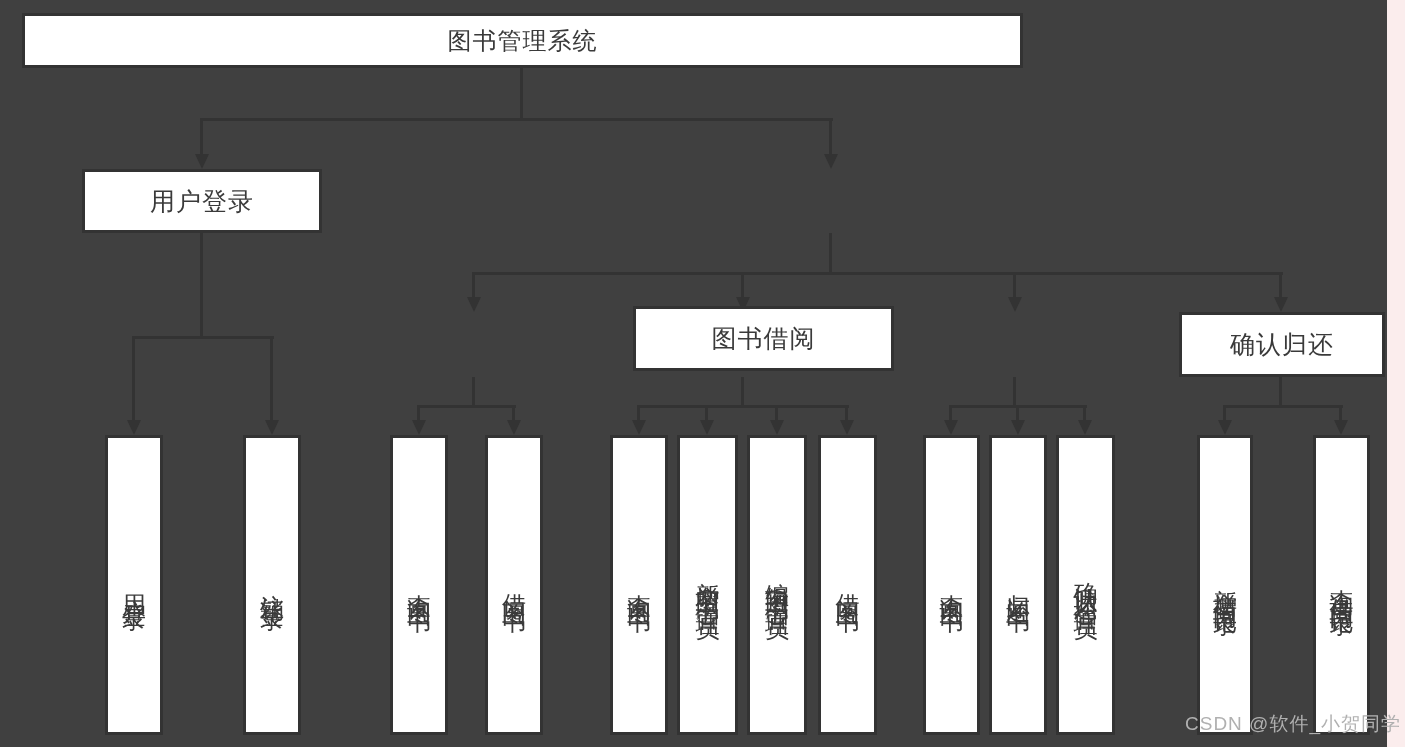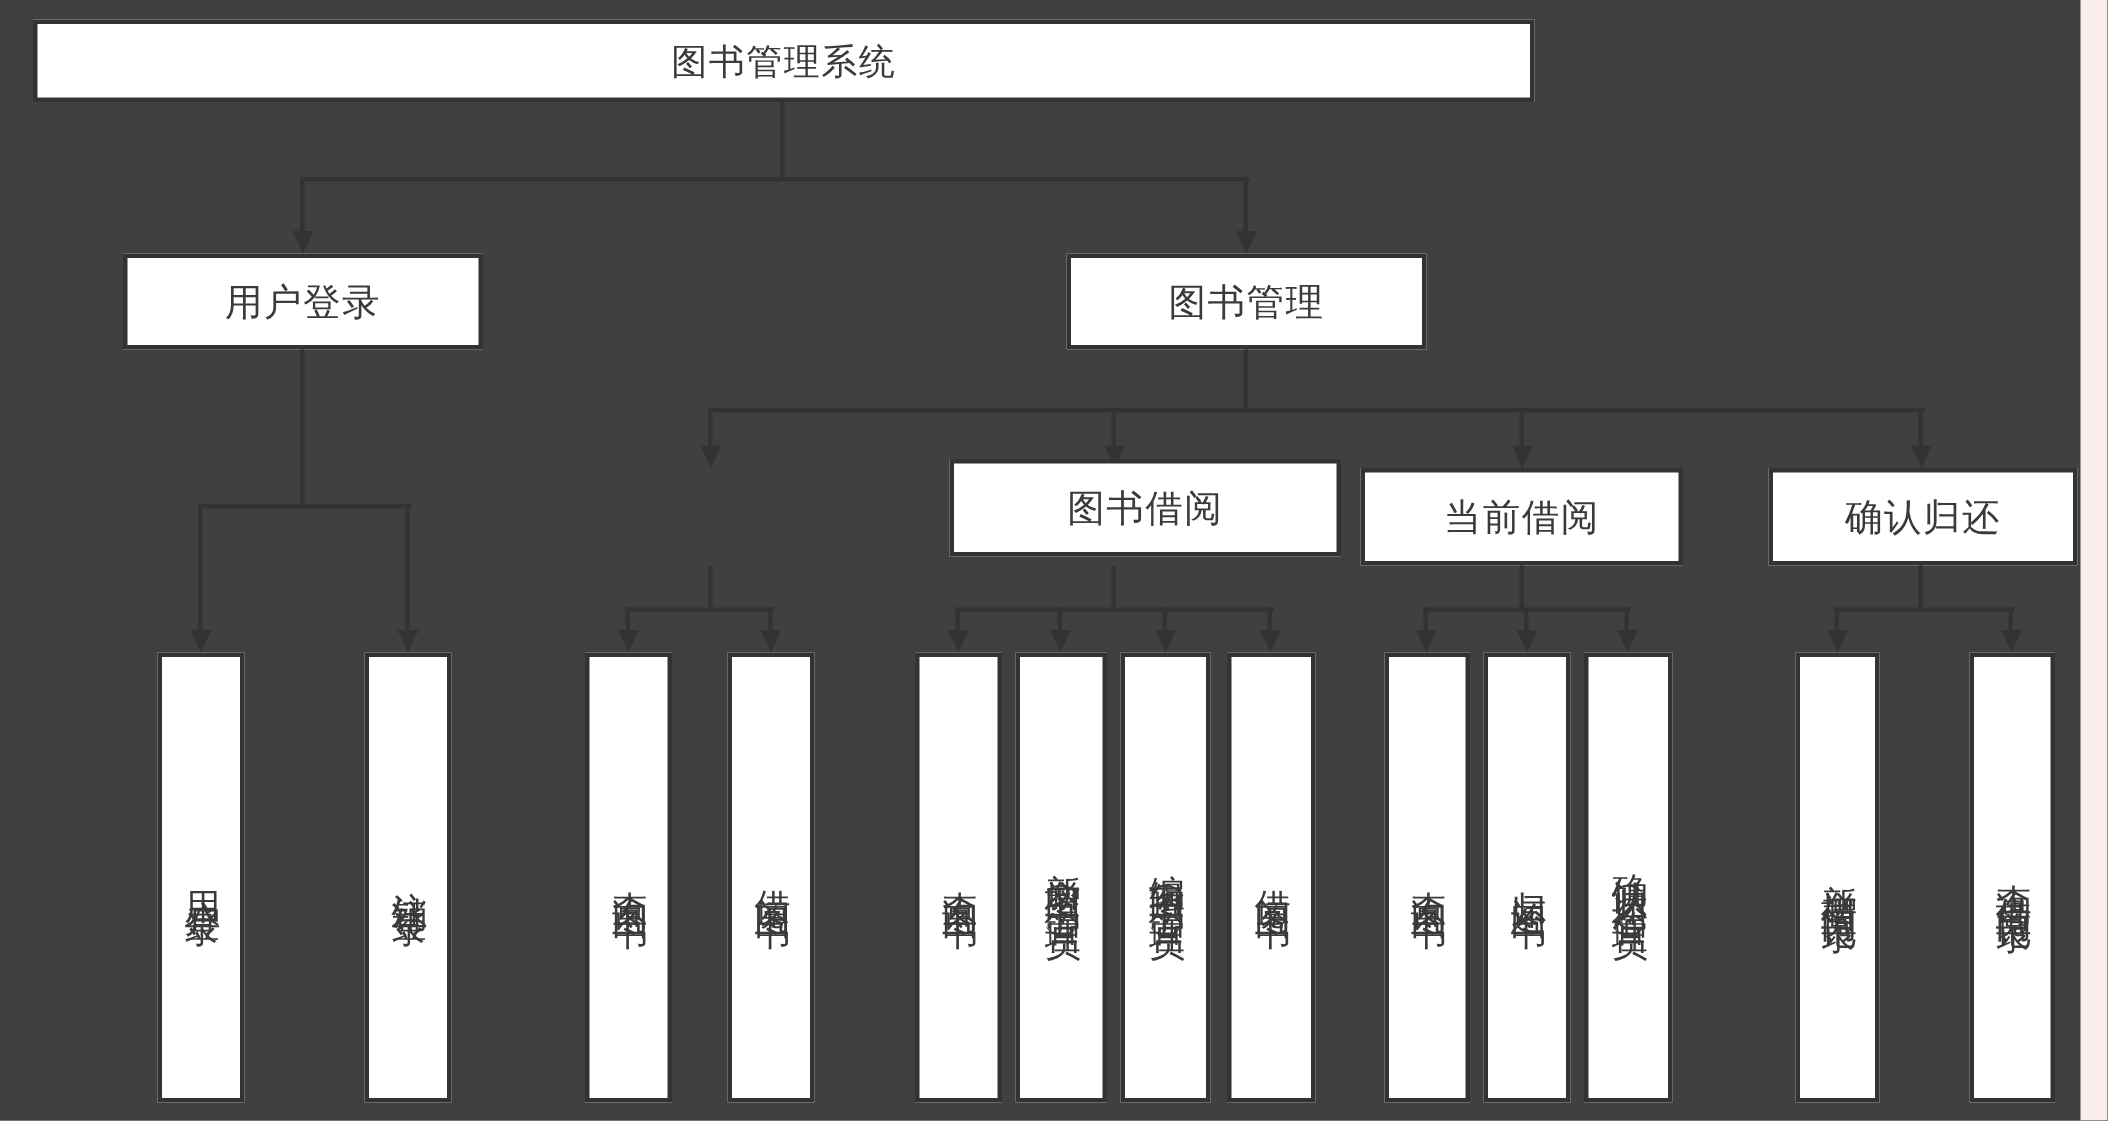--- a/index.html
+++ b/index.html
@@ -86,23 +86,20 @@
 
   <div class="vl" style="left:520px;top:68px;height:52px"></div>
   <div class="hl" style="left:201px;top:118px;width:632px"></div>
   <div class="vl" style="left:200px;top:118px;height:38px"></div>
   <div class="vl" style="left:829px;top:118px;height:38px"></div>
   <div class="ah" style="left:195px;top:154px"></div>
   <div class="ah" style="left:824px;top:154px"></div>
 
   <div class="box" style="left:82px;top:169px;width:240px;height:64px">
     <span class="hlabel">用户登录</span>
-  </div>
-  <div class="box" style="left:711px;top:169px;width:240px;height:64px">
-    <span class="hlabel">图书管理</span>
   </div>
 
   <div class="vl" style="left:200px;top:233px;height:105px"></div>
   <div class="hl" style="left:132px;top:336px;width:142px"></div>
   <div class="vl" style="left:132px;top:336px;height:86px"></div>
   <div class="vl" style="left:270px;top:336px;height:86px"></div>
   <div class="ah" style="left:127px;top:420px"></div>
   <div class="ah" style="left:265px;top:420px"></div>
 
   <div class="vl" style="left:829px;top:233px;height:41px"></div>
@@ -112,23 +109,20 @@
   <div class="vl" style="left:1013px;top:272px;height:27px"></div>
   <div class="vl" style="left:1279px;top:272px;height:27px"></div>
   <div class="ah" style="left:467px;top:297px"></div>
   <div class="ah" style="left:736px;top:297px"></div>
   <div class="ah" style="left:1008px;top:297px"></div>
   <div class="ah" style="left:1274px;top:297px"></div>
 
   <div class="box" style="left:633px;top:306px;width:261px;height:65px">
     <span class="hlabel">图书借阅</span>
   </div>
-  <div class="box" style="left:907px;top:312px;width:215px;height:65px">
-    <span class="hlabel">当前借阅</span>
-  </div>
   <div class="box" style="left:1179px;top:312px;width:206px;height:65px">
     <span class="hlabel">确认归还</span>
   </div>
 
   <div class="vl" style="left:472px;top:377px;height:30px"></div>
   <div class="hl" style="left:417px;top:405px;width:99px"></div>
   <div class="vl" style="left:417px;top:405px;height:17px"></div>
   <div class="vl" style="left:512px;top:405px;height:17px"></div>
   <div class="ah" style="left:412px;top:420px"></div>
   <div class="ah" style="left:507px;top:420px"></div>
@@ -193,14 +187,15 @@
   <div class="box" style="left:1056px;top:435px;width:59px;height:300px">
     <span class="vtext">确认归还（管理员）</span>
   </div>
   <div class="box" style="left:1197px;top:435px;width:56px;height:300px">
     <span class="vtext">新增借阅记录</span>
   </div>
   <div class="box" style="left:1313px;top:435px;width:57px;height:300px">
     <span class="vtext">查询借阅记录</span>
   </div>
 
+  <div class="watermark">CSDN @软件_小贺同学</div>
 
 </div>
 
 </body></html>

